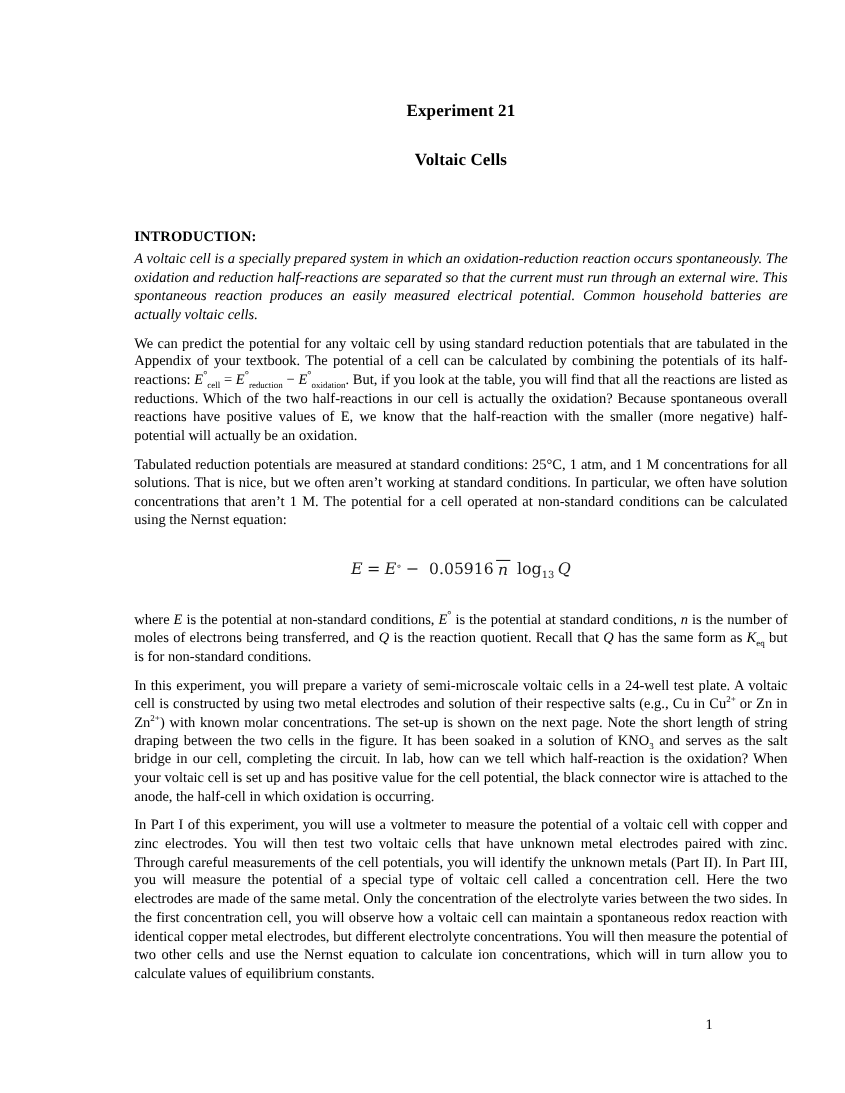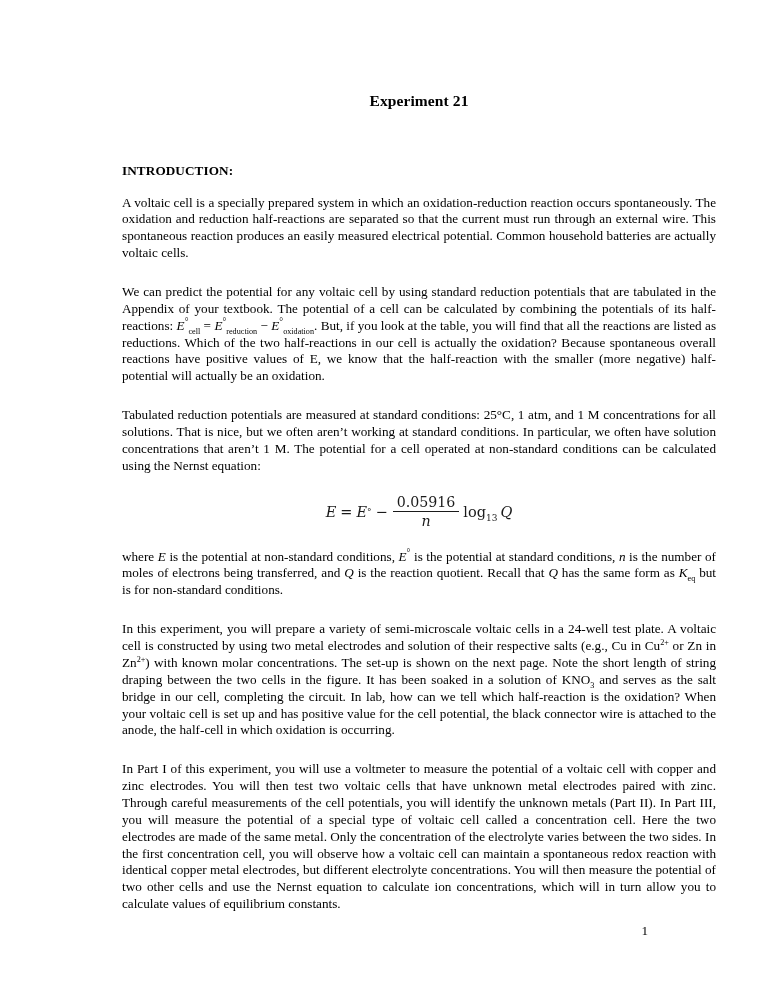--- a/index.html
+++ b/index.html
@@ -47,22 +47,22 @@
 
   p.para {
     font-size: 13.2px;
     line-height: 1.278;
     text-align: justify;
     text-justify: inter-word;
     margin: 0;
     letter-spacing: 0px;
     word-spacing: 0px;
   }
-  p.para + p.para { margin-top: 22px; }
-  .section-heading + p.para { margin-top: 16px; }
+  p.para + p.para { margin-top: 9px; }
+  .section-heading + p.para { margin-top: 4px; font-style: italic; }
 
   var, .ital {
     font-style: italic;
     font-family: "Liberation Serif", "DejaVu Serif", serif;
   }
   sup {
     font-size: 0.62em;
     vertical-align: super;
     line-height: 0;
   }
@@ -101,21 +101,21 @@
   }
   .eq-var { font-style: italic; }
   .eq-deg {
     font-style: normal;
     font-size: 0.62em;
     vertical-align: super;
     line-height: 0;
   }
   .frac {
     display: inline-flex;
-    flex-direction: column;
+    flex-direction: row;
     align-items: center;
     vertical-align: middle;
     margin: 0 3px;
     font-style: normal;
   }
   .frac .num {
     font-style: normal;
     padding: 0 2px 1px 2px;
     font-size: 14.2px;
   }
@@ -147,20 +147,21 @@
     text-align: right;
   }
 </style>
 </head>
 <body>
 
 <div class="page">
   <div class="content">
 
     <div class="doc-title title-1">Experiment 21</div>
+    <div class="doc-title title-2">Voltaic Cells</div>
 
     <div class="section-heading">INTRODUCTION:</div>
 
     <p class="para">A voltaic cell is a specially prepared system in which an oxidation-reduction reaction occurs spontaneously. The oxidation and reduction half-reactions are separated so that the current must run through an external wire. This spontaneous reaction produces an easily measured electrical potential. Common household batteries are actually voltaic cells.</p>
 
     <p class="para"><span>We can predict the potential for any voltaic cell by using standard reduction potentials that are tabulated in the Appendix of your textbook. The potential of a cell can be calculated by combining the potentials of its half-reactions: </span><var>E</var><span class="deg">°</span><sub>cell</sub><span> = </span><var>E</var><span class="deg">°</span><sub>reduction</sub><span> − </span><var>E</var><span class="deg">°</span><sub>oxidation</sub><span>. </span><span>But, if you look at the table, you will find that all the reactions are listed as reductions. Which of the two half-reactions in our cell is actually the oxidation? Because spontaneous overall reactions have positive values of E, we know that the half-reaction with the smaller (more negative) half-potential will actually be an oxidation.</span></p>
 
     <p class="para">Tabulated reduction potentials are measured at standard conditions: 25°C, 1 atm, and 1 M concentrations for all solutions. That is nice, but we often aren’t working at standard conditions. In particular, we often have solution concentrations that aren’t 1 M. The potential for a cell operated at non-standard conditions can be calculated using the Nernst equation:</p>
 
     <div class="equation-block">

